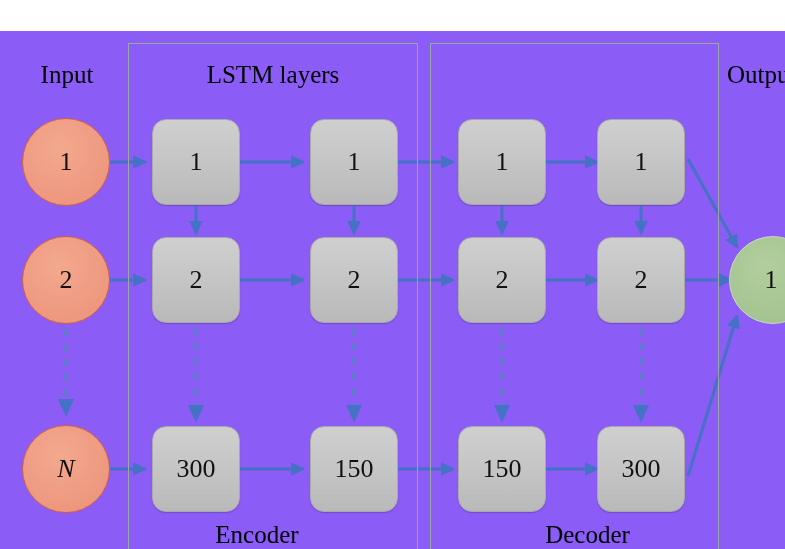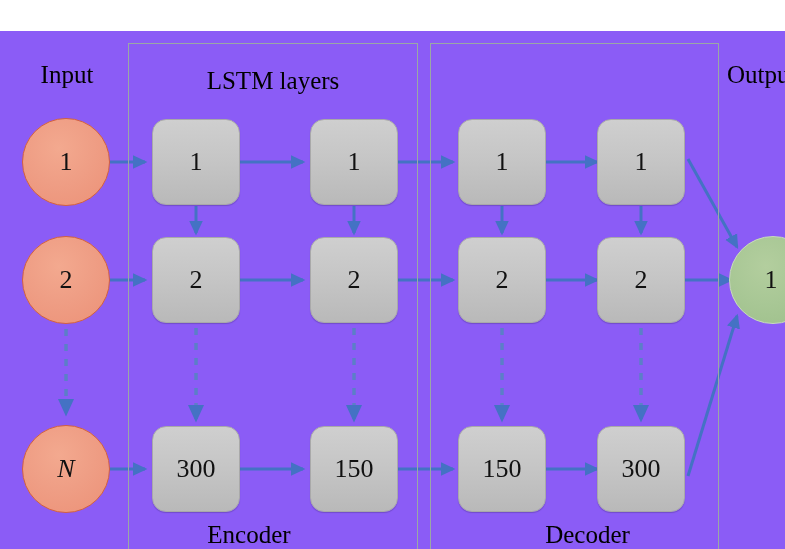--- a/index.html
+++ b/index.html
@@ -136,23 +136,23 @@
       <line x1="354" y1="297" x2="354" y2="388" marker-end="url(#arrowhead-dash)"></line>
       <line x1="502" y1="297" x2="502" y2="388" marker-end="url(#arrowhead-dash)"></line>
       <line x1="641" y1="297" x2="641" y2="388" marker-end="url(#arrowhead-dash)"></line>
     </g>
   </svg>
 
   <div class="panel" style="left:128px; top:12px; width:290px; height:518px;"></div>
   <div class="panel" style="left:430px; top:12px; width:289px; height:518px;"></div>
 
   <div class="caption" style="left:0px; top:31px; width:134px;">Input</div>
-  <div class="caption" style="left:128px; top:37px; width:290px;">LSTM layers</div>
+  <div class="caption" style="left:128px; top:31px; width:290px;">LSTM layers</div>
   <div class="caption" style="left:727px; top:31px; width:120px; text-align:left;">Outpu</div>
-  <div class="caption" style="left:120px; top:491px; width:258px;">Encoder</div>
+  <div class="caption" style="left:128px; top:491px; width:258px;">Encoder</div>
   <div class="caption" style="left:430px; top:491px; width:315px;">Decoder</div>
 
   <div class="circle-node circle-input" style="left:22px; top:87px;">
     <span class="node-label">1</span>
   </div>
   <div class="circle-node circle-input" style="left:22px; top:205px;">
     <span class="node-label">2</span>
   </div>
   <div class="circle-node circle-input" style="left:22px; top:394px;">
     <span class="node-label italic">N</span>

